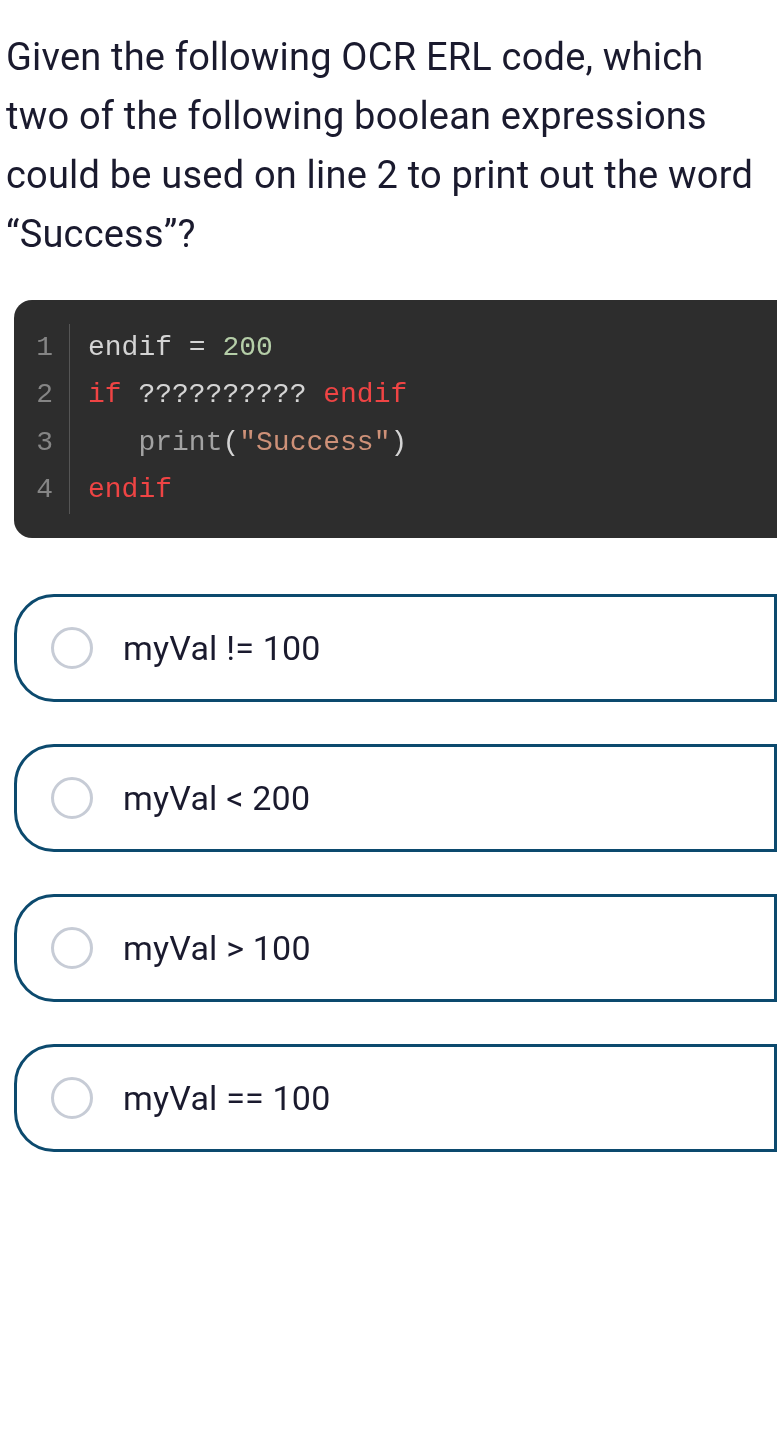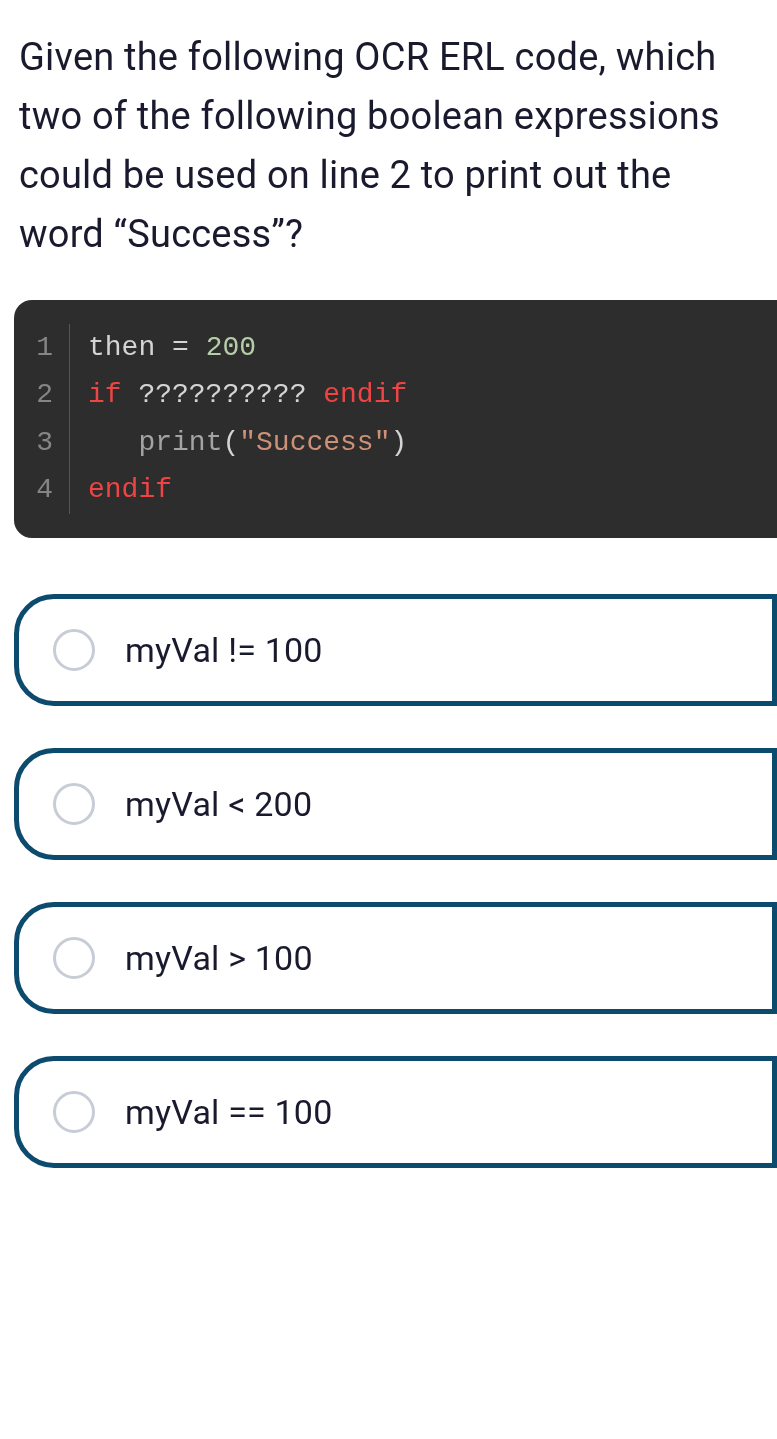--- a/index.html
+++ b/index.html
@@ -12,21 +12,21 @@
     background: #ffffff;
     color: #1a1a2e;
     width: 777px;
     padding: 0;
   }
   .question-text {
     font-size: 38px;
     line-height: 1.55;
     font-weight: 400;
     color: #1a1a2e;
-    padding: 28px 14px 28px 19px;
+    padding: 28px 14px 28px 6px;
     letter-spacing: 0.2px;
   }
   .code-block {
     background: #2d2d2d;
     border-radius: 18px 0 0 18px;
     margin: 8px 0 0 14px;
     padding: 24px 0;
     font-family: "SFMono-Regular", Consolas, "Liberation Mono", Menlo, monospace;
     font-size: 28px;
     line-height: 1.7;
@@ -52,21 +52,21 @@
   .tok-keyword { color: #ef4444; }
   .tok-func { color: #a3a3a3; }
   .tok-string { color: #ce9178; }
   .answers {
     margin-top: 56px;
     padding-left: 14px;
   }
   .answer-option {
     display: flex;
     align-items: center;
-    border: 5px solid #0c4a6e;
+    border: 3px solid #0c4a6e;
     border-radius: 40px 0 0 40px;
     padding: 30px 20px 30px 34px;
     margin-bottom: 42px;
     cursor: pointer;
     background: #fff;
   }
   .radio-circle {
     width: 42px;
     height: 42px;
     border: 3px solid #c7ccd6;
@@ -81,21 +81,21 @@
   }
 </style>
 </head>
 <body>
 
 <div class="question-text">Given the following OCR ERL code, which two of the following boolean expressions could be used on line 2 to print out the word “Success”?</div>
 
 <div class="code-block">
   <div class="code-line">
     <div class="line-number">1</div>
-    <div class="line-content"><span class="tok-default">then = </span><span class="tok-number">200</span></div>
+    <div class="line-content"><span class="tok-default">endif = </span><span class="tok-number">200</span></div>
   </div>
   <div class="code-line">
     <div class="line-number">2</div>
     <div class="line-content"><span class="tok-keyword">if</span><span class="tok-default"> ?????????? </span><span class="tok-keyword">endif</span></div>
   </div>
   <div class="code-line">
     <div class="line-number">3</div>
     <div class="line-content"><span class="tok-default">   </span><span class="tok-func">print</span><span class="tok-default">(</span><span class="tok-string">"Success"</span><span class="tok-default">)</span></div>
   </div>
   <div class="code-line">

